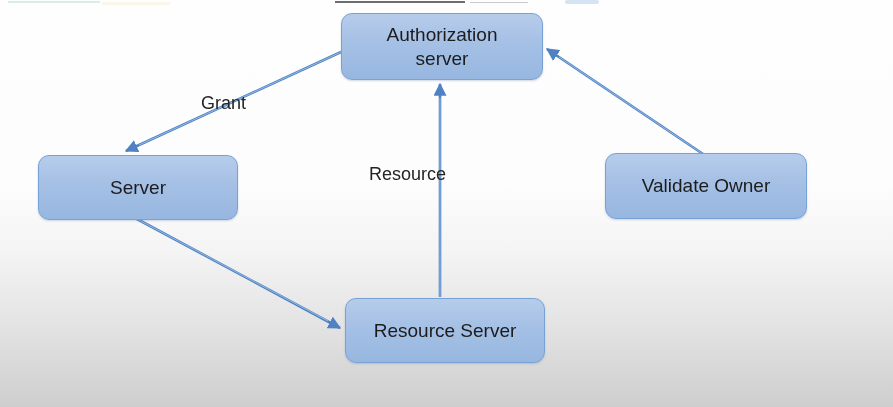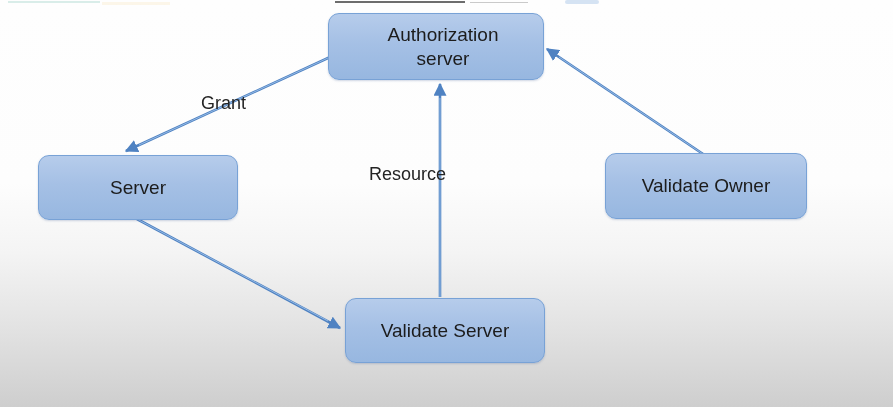--- a/index.html
+++ b/index.html
@@ -30,21 +30,21 @@
     justify-content: center;
     text-align: center;
     background: linear-gradient(180deg, #b6cceb 0%, #a5c0e5 45%, #97b7e0 100%);
     border: 1.5px solid #78a2d6;
     border-radius: 11px;
     box-shadow: 0 1px 2px rgba(70,100,150,0.25);
     color: #1c1c1c;
     font-size: 19px;
     line-height: 1.22;
   }
-  .node-auth   { left: 328px; top: 13px;  width: 200px; height: 65px; padding-left: 14px; }
+  .node-auth   { left: 341px; top: 13px;  width: 200px; height: 65px; }
   .node-auth span { display: inline-block; max-width: 145px; }
   .node-client { left: 38px;  top: 155px; width: 198px; height: 63px; }
   .node-owner  { left: 605px; top: 153px; width: 200px; height: 64px; }
   .node-rsrv   { left: 345px; top: 298px; width: 198px; height: 63px; }
   .edge-label {
     position: absolute;
     color: #242424;
     font-size: 18px;
     white-space: nowrap;
   }
@@ -90,21 +90,21 @@
 
   <div class="node node-client">
     <span>Server</span>
   </div>
 
   <div class="node node-owner">
     <span>Validate Owner</span>
   </div>
 
   <div class="node node-rsrv">
-    <span>Validate Server</span>
+    <span>Resource Server</span>
   </div>
 
   <div class="edge-label label-grant">Grant</div>
 
   <div class="edge-label label-validate">Resource</div>
 
 
   <div class="artifact artifact-teal-line"></div>
   <div class="artifact artifact-warm-strip"></div>
   <div class="artifact artifact-dark-line"></div>

